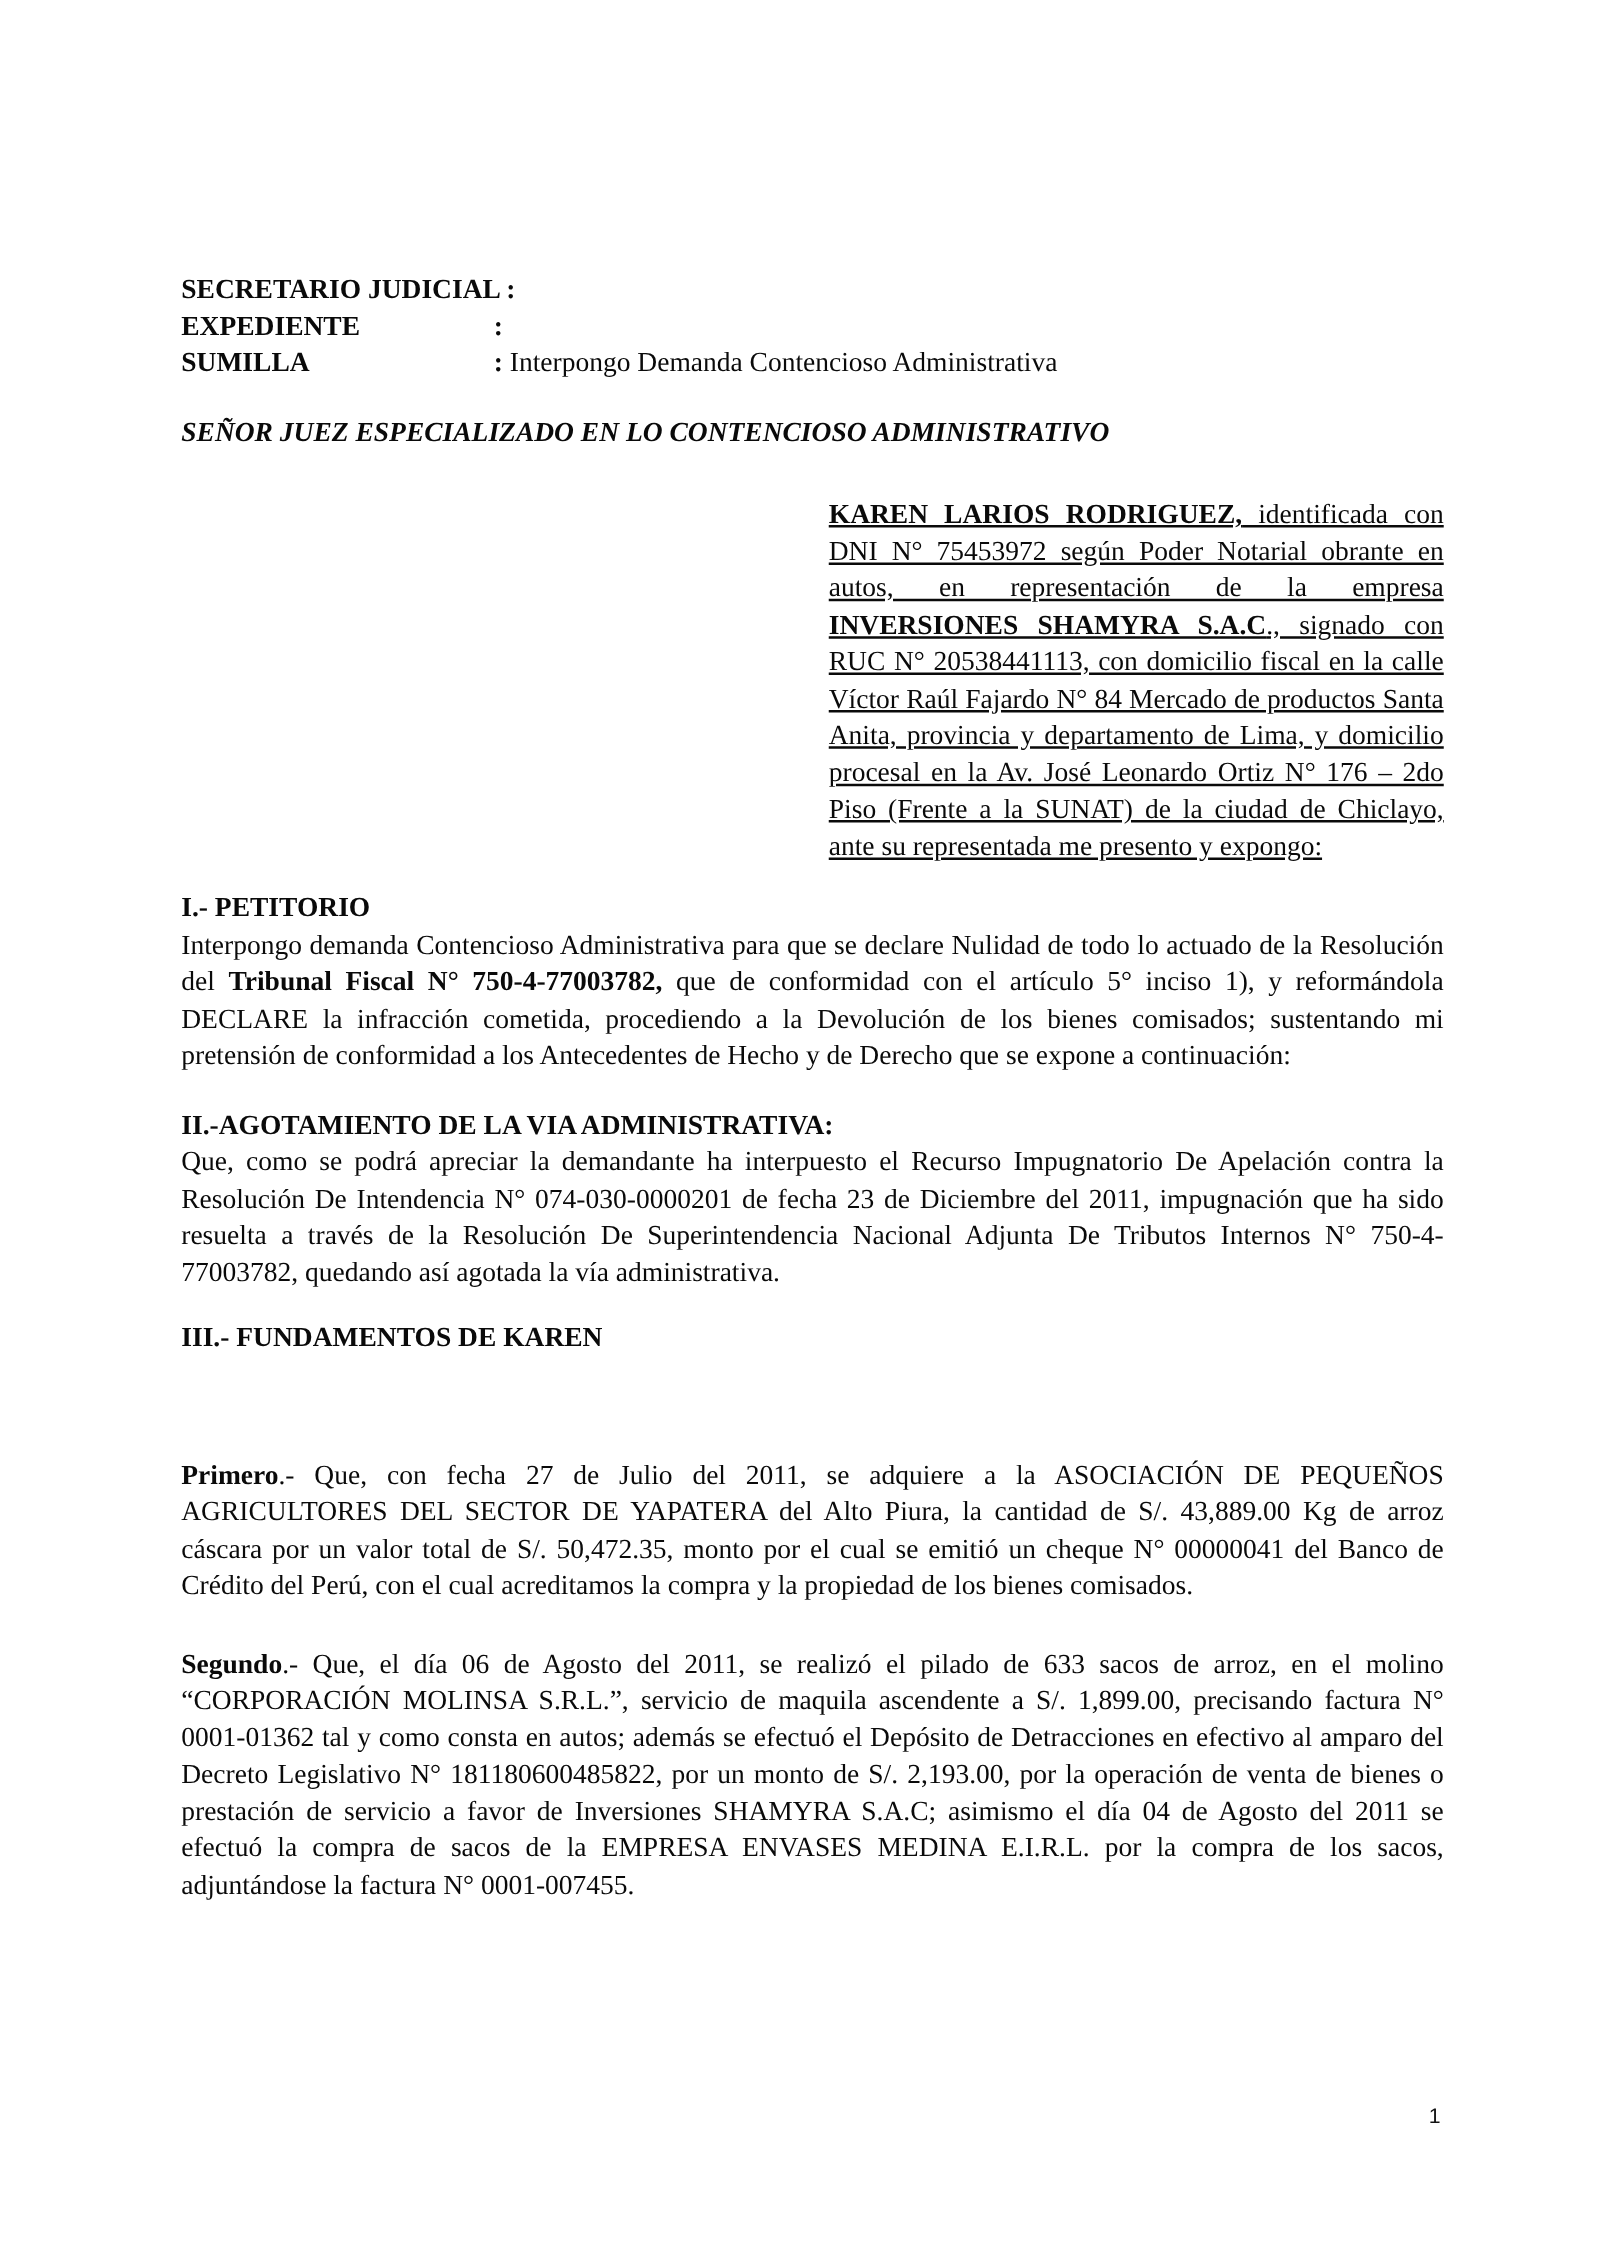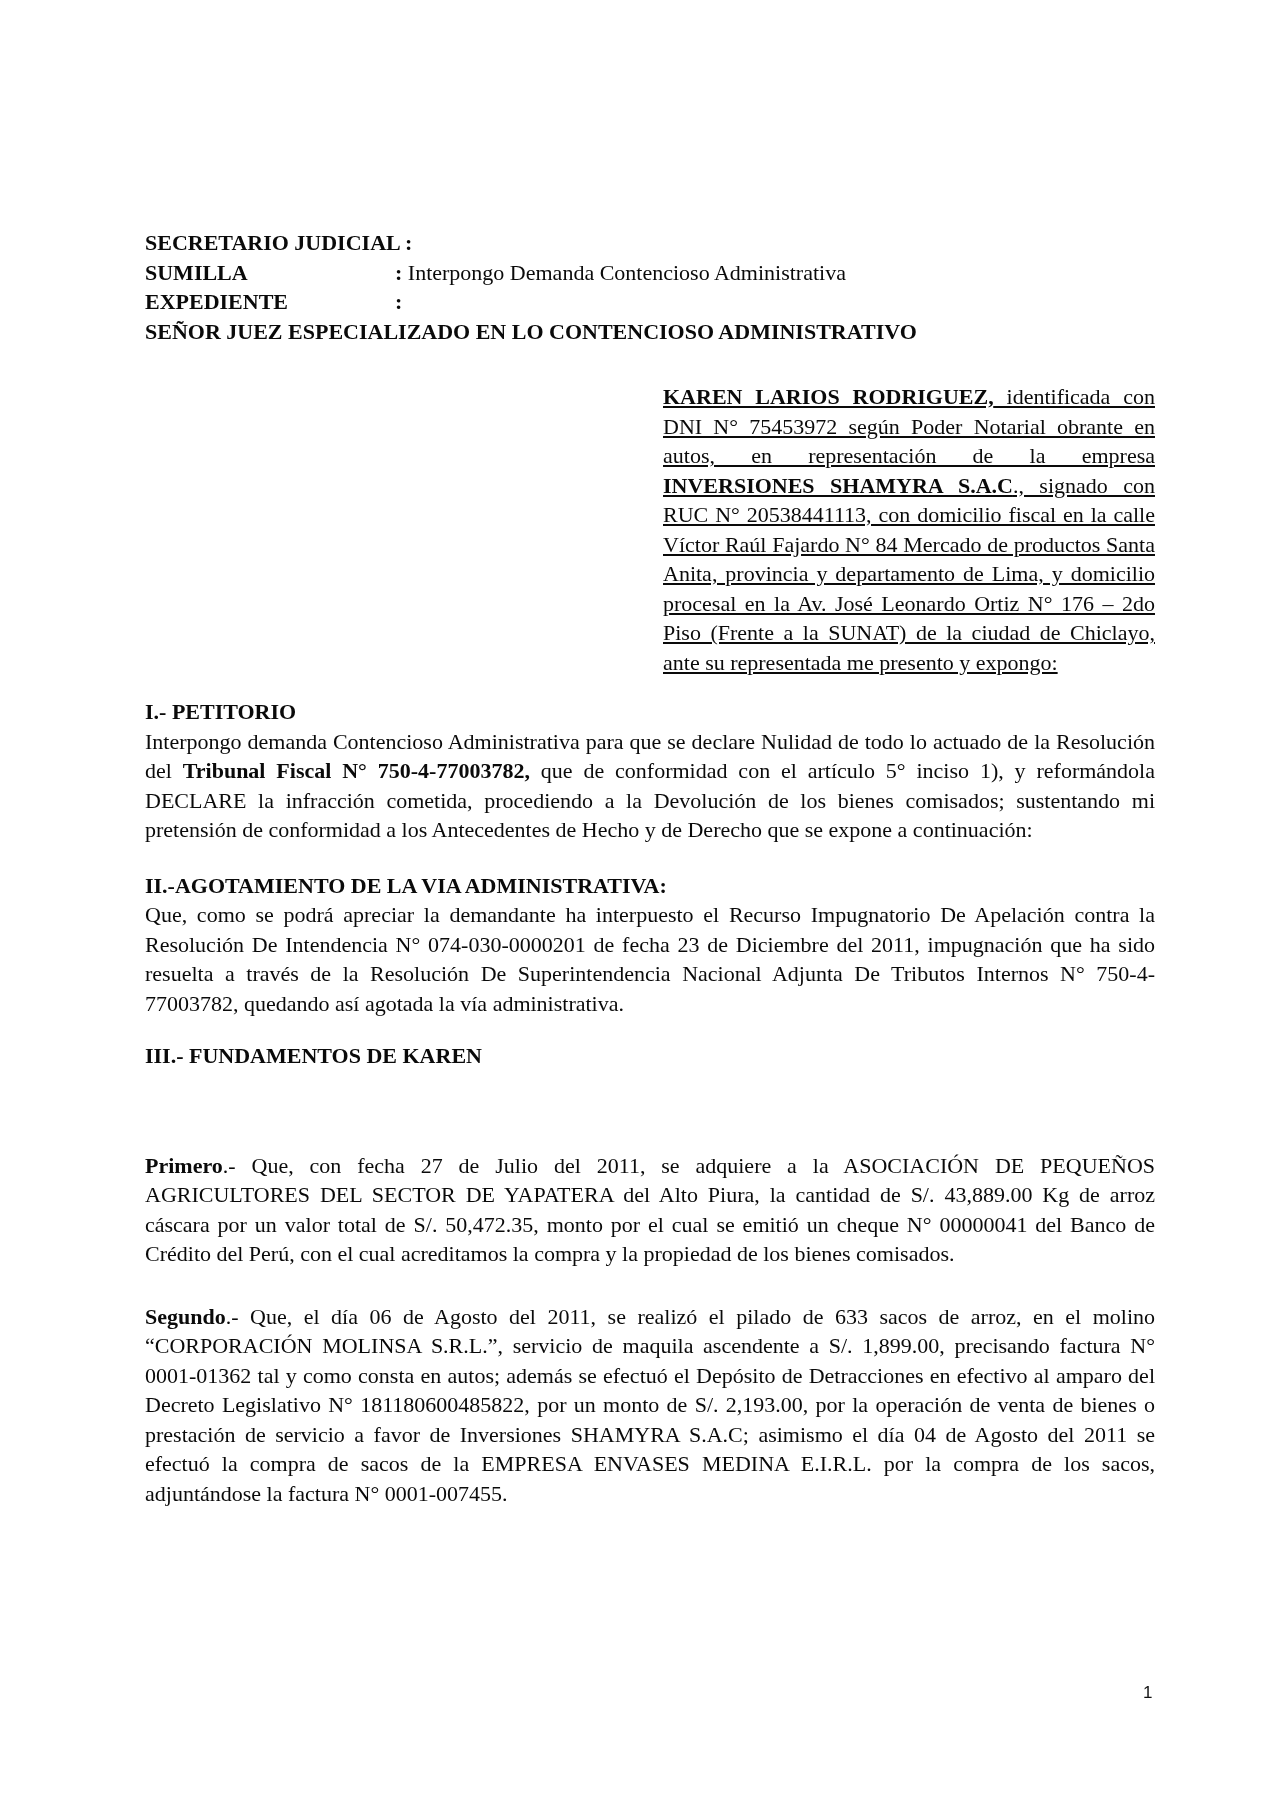--- a/index.html
+++ b/index.html
@@ -11,29 +11,29 @@
     color:#0a0a0a;
     font-family:"Liberation Serif", serif;
     font-size:22px;
     line-height:29.5px;
     overflow:hidden;
   }
   .content{
     position:absolute;
     left:145px;
     right:125px;
-    top:228px;
+    top:216px;
   }
   p{margin:0;}
   .bold{font-weight:bold;}
   .u{text-decoration-thickness:2px;text-underline-offset:3px;}
   .justify{text-align:justify;}
   .tab-label{display:inline-block;width:250px;}
   .header-block p{text-align:left;}
-  .addressee{font-weight:bold;}
+  .addressee{margin-top:26px;font-weight:bold;font-style:italic;}
   .intro-block{margin-top:36px;margin-left:518px;text-align:justify;text-decoration:underline;}
   .heading{font-weight:bold;}
   .sec1-heading{margin-top:20px;}
   .sec2-heading{margin-top:26px;}
   .sec3-heading{margin-top:23px;}
   .primero{margin-top:80px;}
   .segundo{margin-top:33px;}
   .page-number{
     position:absolute;
     top:1682px;
@@ -45,22 +45,22 @@
   }
 </style>
 </head>
 <body>
 
 <div class="page">
   <div class="content">
 
     <div class="header-block">
       <p><span class="bold">SECRETARIO JUDICIAL :</span></p>
+      <p><span class="bold tab-label">EXPEDIENTE</span><span class="bold">:</span></p>
       <p><span class="bold tab-label">SUMILLA</span><span class="bold">:</span><span> Interpongo Demanda Contencioso Administrativa</span></p>
-      <p><span class="bold tab-label">EXPEDIENTE</span><span class="bold">:</span></p>
     </div>
 
     <p class="addressee">SEÑOR JUEZ ESPECIALIZADO EN LO CONTENCIOSO ADMINISTRATIVO</p>
 
     <div class="intro-block">
       <p><span class="bold">KAREN LARIOS RODRIGUEZ,</span><span> identificada con DNI N° 75453972 según Poder Notarial obrante en autos, en representación de la empresa </span><span class="bold">INVERSIONES SHAMYRA S.A.C</span><span>., signado con RUC N° 20538441113, con domicilio fiscal en la calle Víctor Raúl Fajardo N° 84  Mercado de productos Santa Anita, provincia y departamento de Lima, y domicilio procesal en la Av. José Leonardo Ortiz N° 176 – 2do Piso (Frente a la SUNAT) de la ciudad de Chiclayo, ante su representada me presento y expongo:</span></p>
     </div>
 
     <p class="heading sec1-heading"><span class="u">I.- PETITORIO</span></p>
     <p class="justify"><span>Interpongo demanda Contencioso Administrativa para que se declare Nulidad de todo lo actuado de la Resolución del </span><span class="bold">Tribunal Fiscal N° 750-4-77003782,</span><span> que de conformidad con el artículo 5° inciso 1), y reformándola DECLARE la infracción cometida, procediendo  a la Devolución de los bienes comisados; sustentando mi pretensión de conformidad a los Antecedentes de Hecho y de Derecho que se expone a continuación:</span></p>

